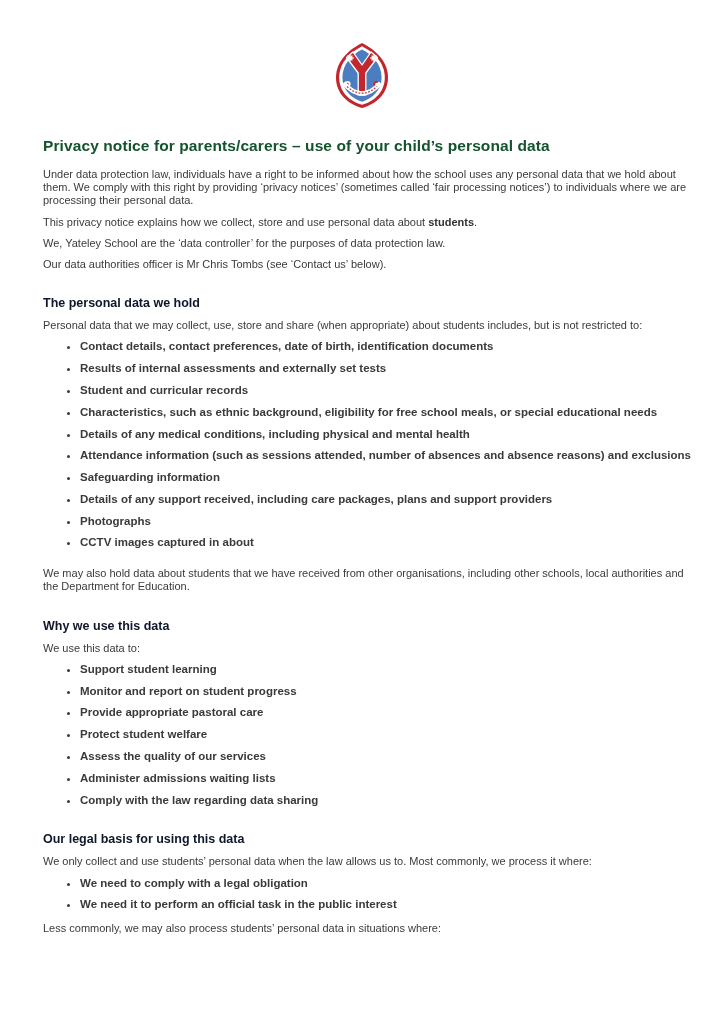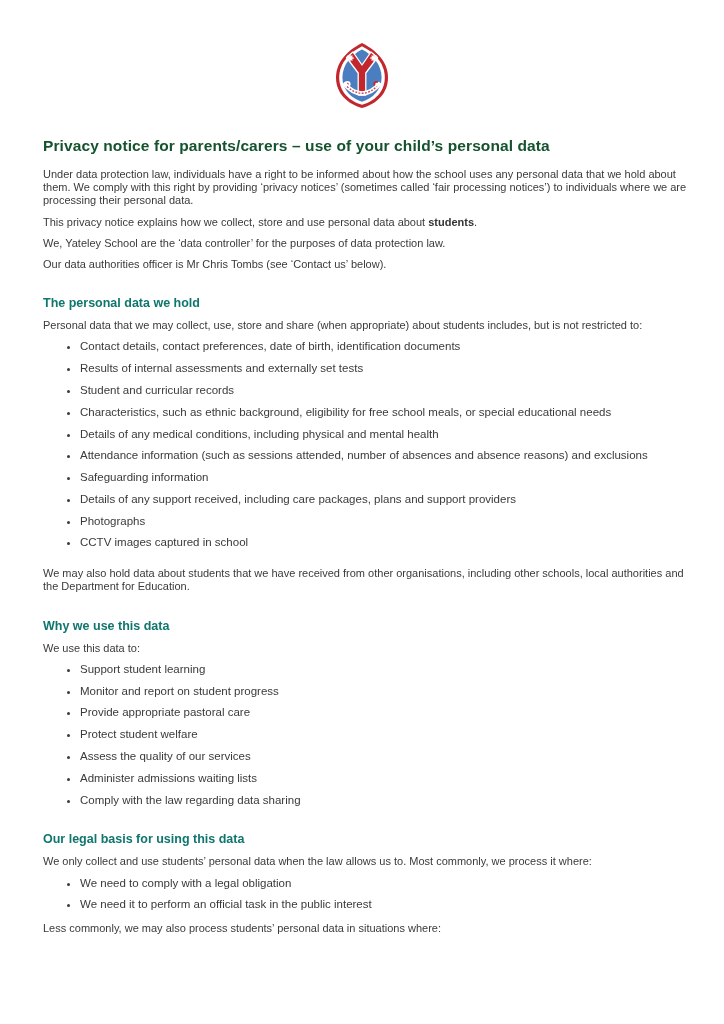--- a/index.html
+++ b/index.html
@@ -37,35 +37,36 @@
   h1 {
     font-size: 15.5px;
     font-weight: bold;
     color: #14532d;
     margin: 0 0 13px 0;
     letter-spacing: 0.1px;
   }
   h2 {
     font-size: 12.5px;
     font-weight: bold;
-    color: #0f766e;
+    color: #0f172a;
     margin: 25px 0 9px 0;
   }
   p {
     font-size: 11px;
     line-height: 1.2;
     margin: 0 0 8px 0;
   }
   p.spaced {
     margin-top: 17px;
   }
   ul {
     list-style: disc;
     margin: 4px 0 10px 0;
     padding-left: 37px;
+    font-weight: bold;
   }
   li {
     font-size: 11.5px;
     line-height: 1.2;
     margin: 0 0 8px 0;
   }
   li.nowrap {
     white-space: nowrap;
   }
   strong { font-weight: bold; color: #333333; text-align: center; }
@@ -117,21 +118,21 @@
     <ul>
       <li>Contact details, contact preferences, date of birth, identification documents</li>
       <li>Results of internal assessments and externally set tests</li>
       <li>Student and curricular records</li>
       <li>Characteristics, such as ethnic background, eligibility for free school meals, or special educational needs</li>
       <li>Details of any medical conditions, including physical and mental health</li>
       <li class="nowrap">Attendance information (such as sessions attended, number of absences and absence reasons) and exclusions</li>
       <li>Safeguarding information</li>
       <li>Details of any support received, including care packages, plans and support providers</li>
       <li>Photographs</li>
-      <li>CCTV images captured in school</li>
+      <li>CCTV images captured in about</li>
     </ul>
     <p class="spaced">We may also hold data about students that we have received from other organisations, including other schools, local authorities and the Department for Education.</p>
 
     <h2>Why we use this data</h2>
     <p>We use this data to:</p>
     <ul>
       <li>Support student learning</li>
       <li>Monitor and report on student progress</li>
       <li>Provide appropriate pastoral care</li>
       <li>Protect student welfare</li>

